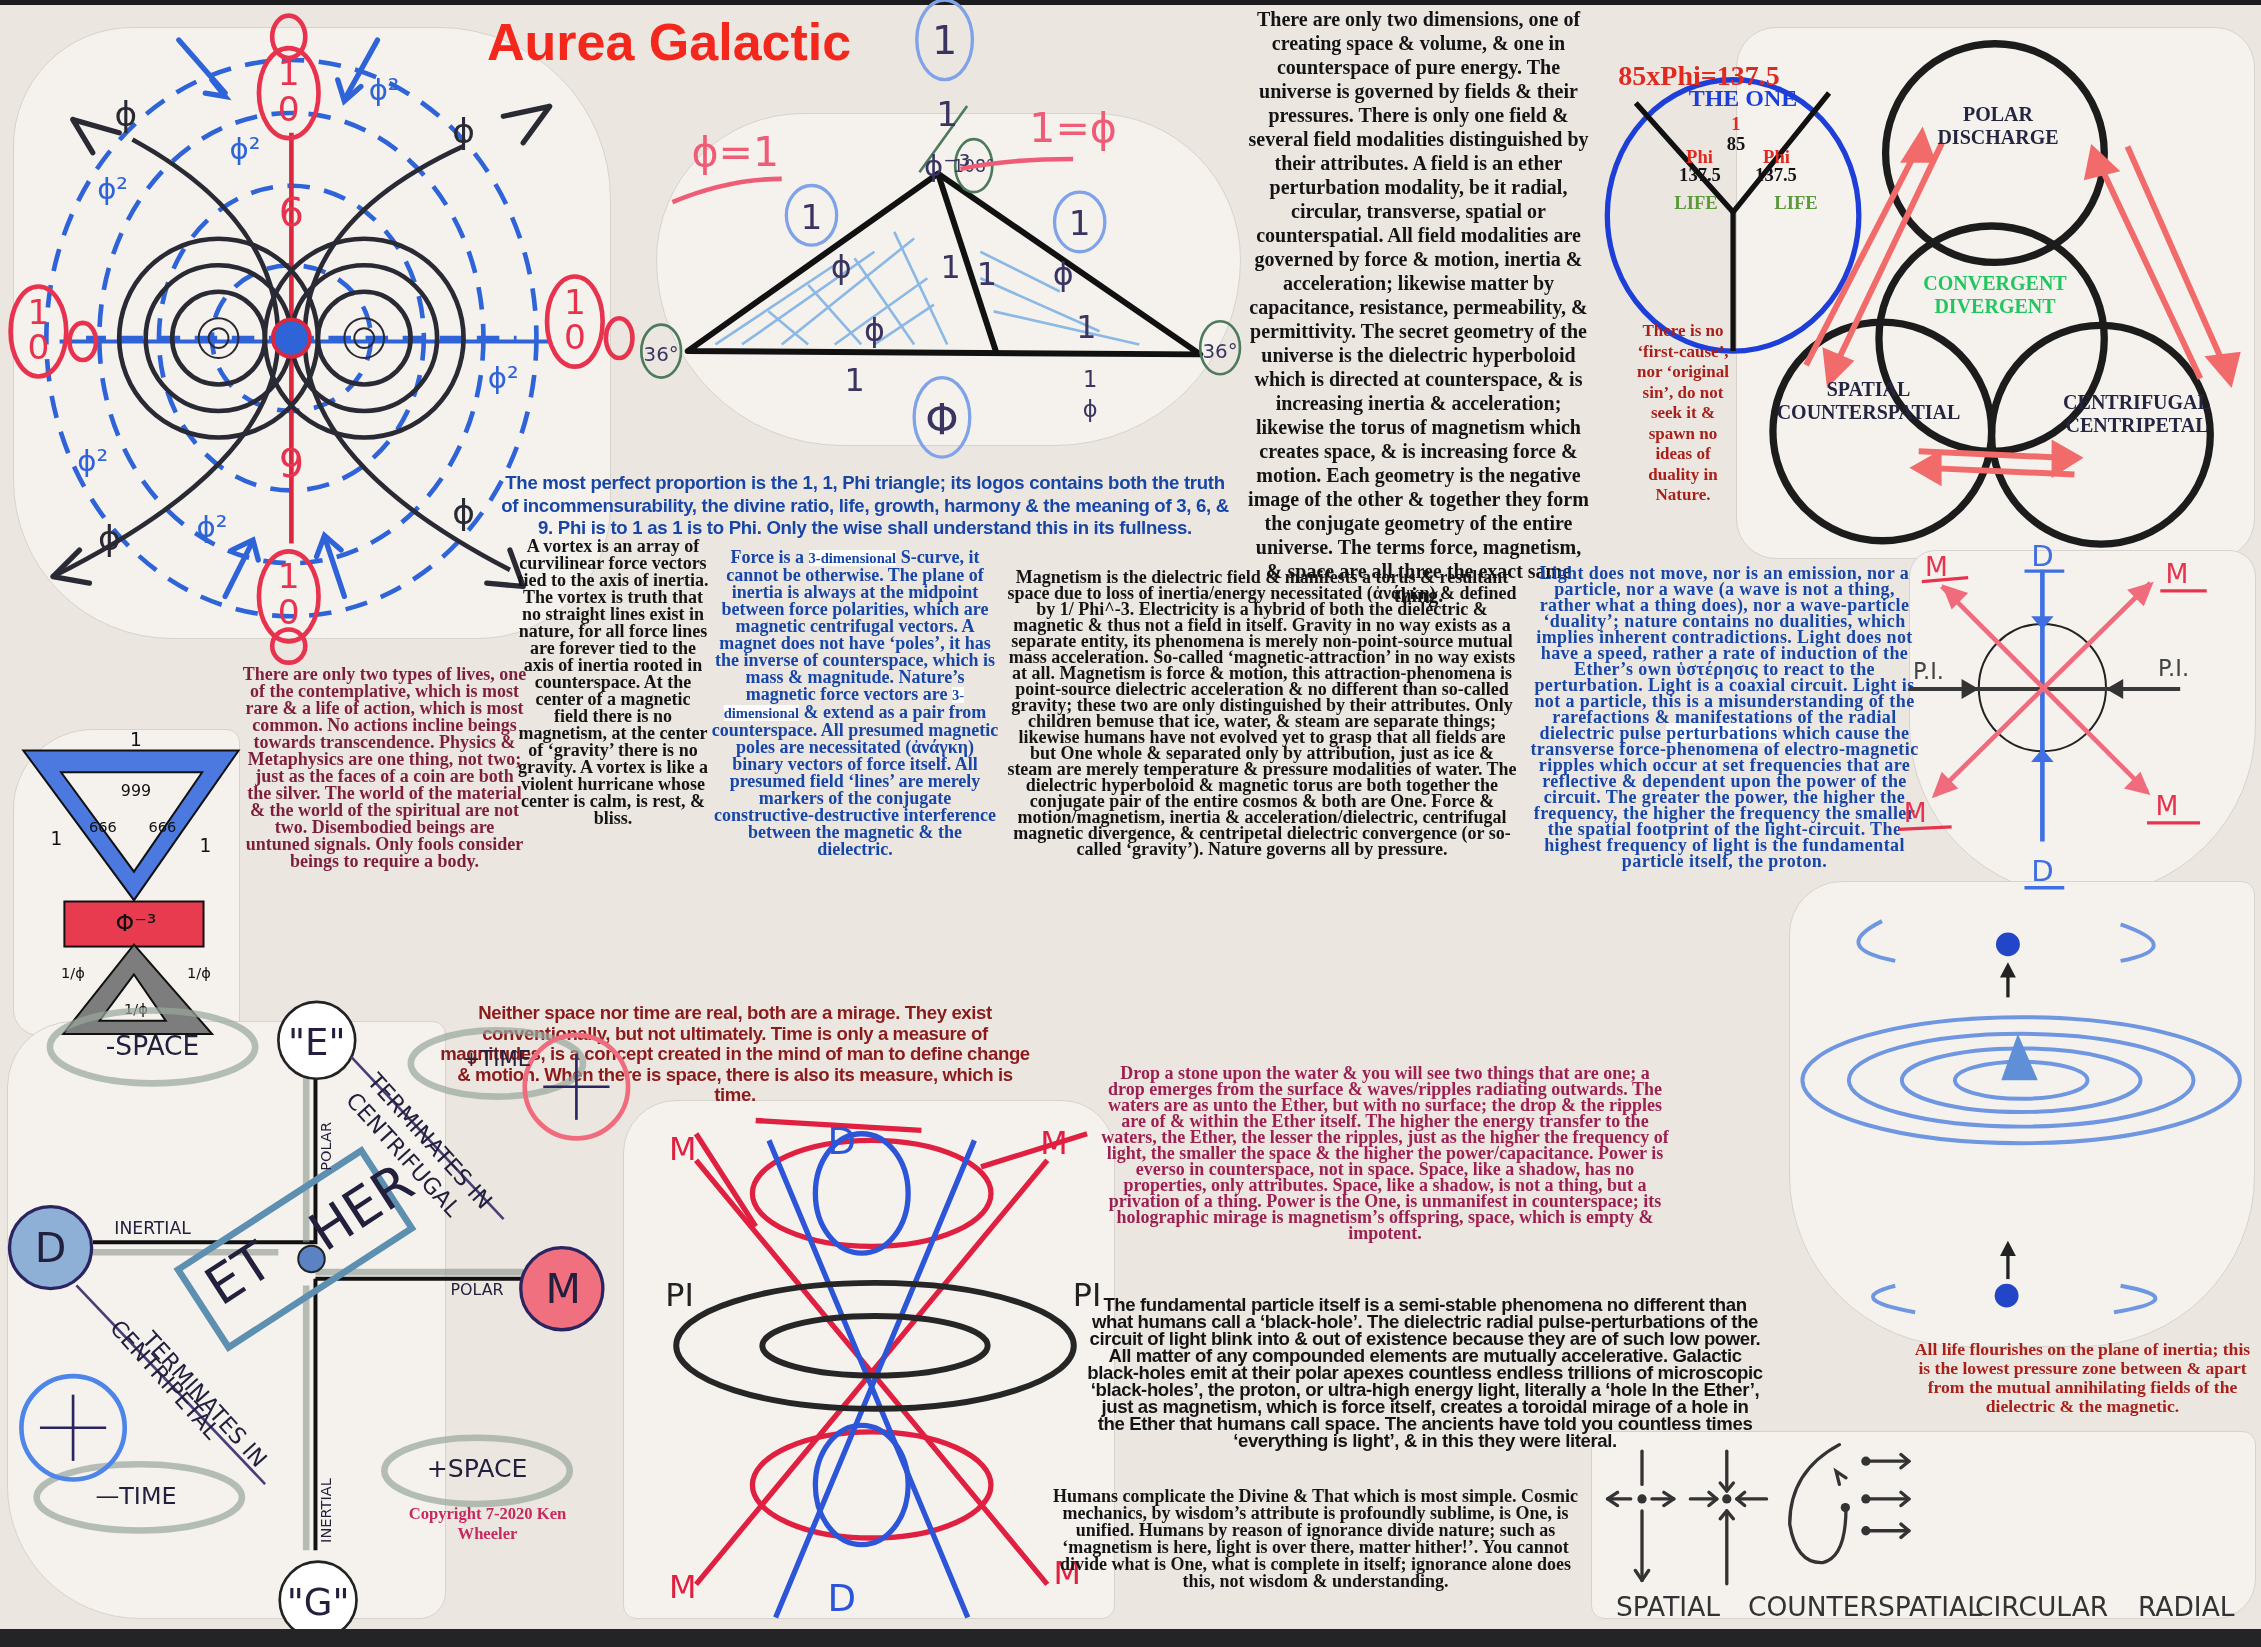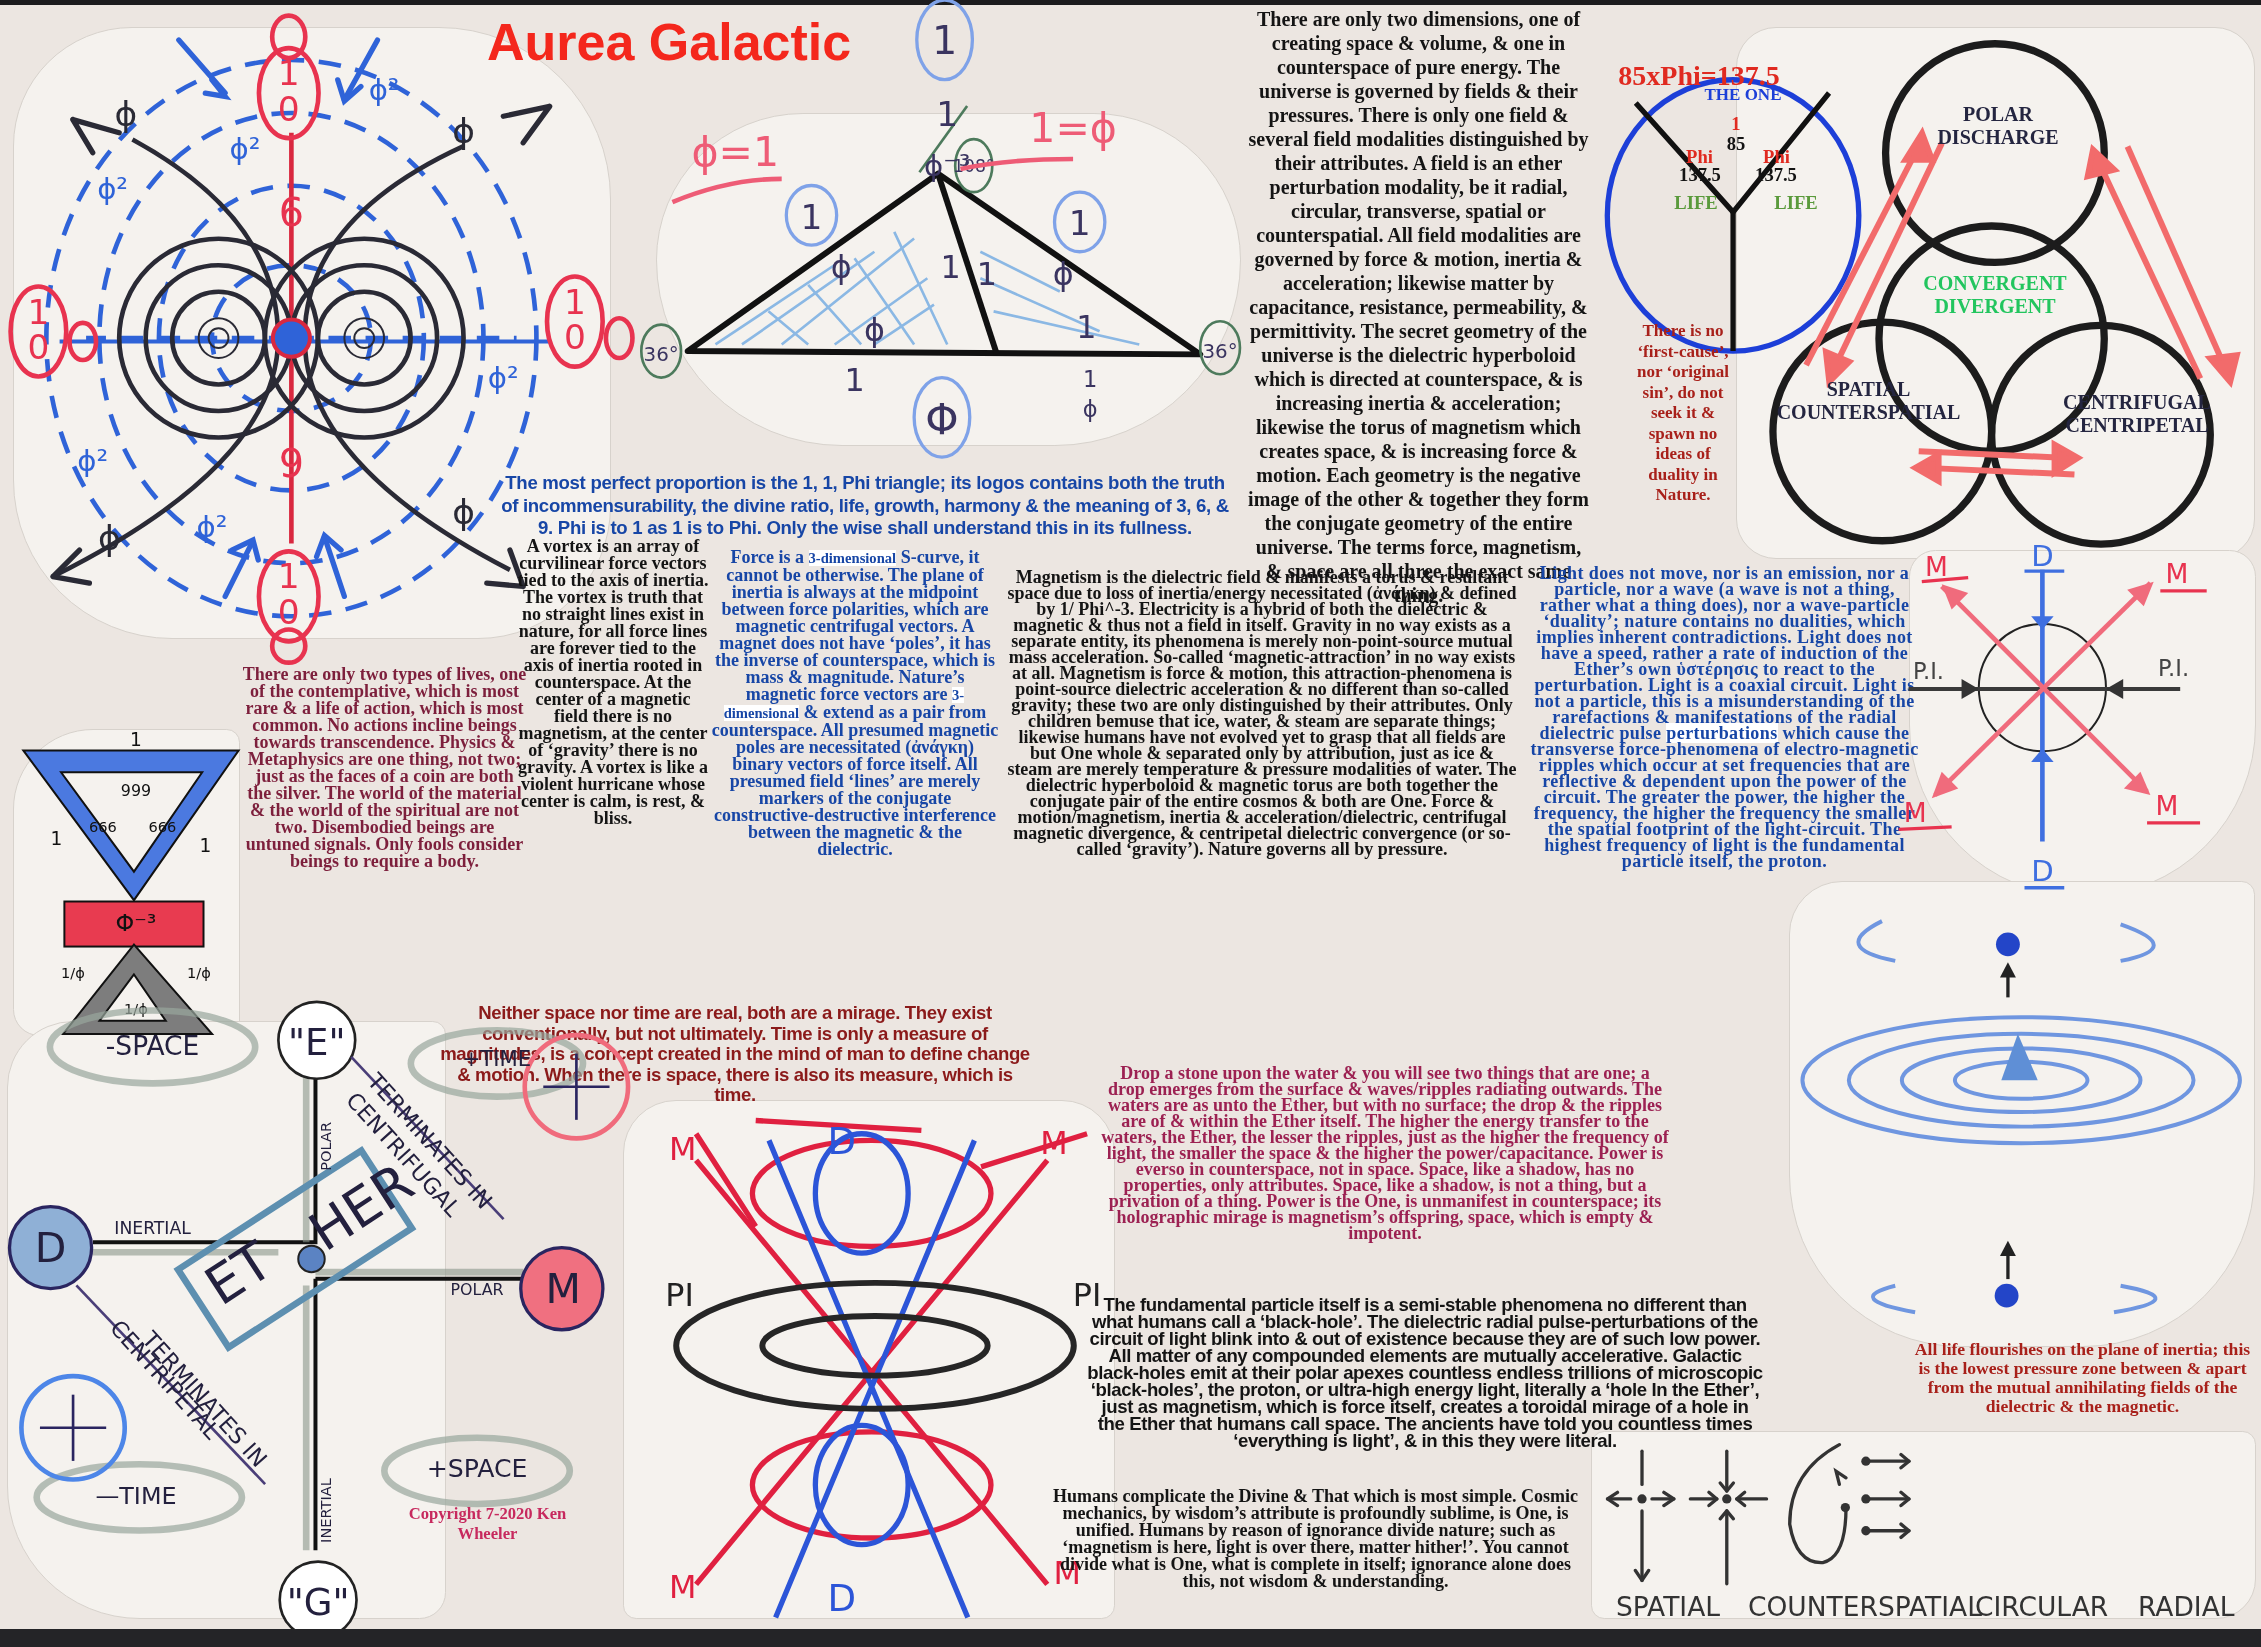--- a/index.html
+++ b/index.html
@@ -174,21 +174,21 @@
 <div class="txt dark" style="left:1246px;top:6.6px;width:345px;font-size:20px;line-height:24px;">There are only two dimensions, one of creating space &amp; volume, &amp; one in counterspace of pure energy. The universe is governed by fields &amp; their pressures. There is only one field &amp; several field modalities distinguished by their attributes. A field is an ether perturbation modality, be it radial, circular, transverse, spatial or counterspatial. All field modalities are governed by force &amp; motion, inertia &amp; acceleration; likewise matter by capacitance, resistance, permeability, &amp; permittivity. The secret geometry of the universe is the dielectric hyperboloid which is directed at counterspace, &amp; is increasing inertia &amp; acceleration; likewise the torus of magnetism which creates space, &amp; is increasing force &amp; motion. Each geometry is the negative image of the other &amp; together they form the conjugate geometry of the entire universe. The terms force, magnetism, &amp; space are all three the exact same thing.</div>
 
 <svg style="left:1604px;top:40px;" width="278" height="331" viewBox="0 0 420 500">
   <ellipse cx="195" cy="265" rx="190" ry="205" fill="none" stroke="#1d3fd8" stroke-width="8"></ellipse>
   <g stroke="#111" stroke-width="8" fill="none">
     <path d="M48 95 L195 260 L340 80"></path>
       <path d="M195 260 L195 470"></path>
   </g>
 </svg>
 <div class="txt" style="left:1613px;top:60px;width:172px;font-size:28px;color:#e02a20;">85xPhi=137.5</div>
-<div class="txt" style="left:1657px;top:85px;width:172px;font-size:17px;color:#1d3fd8;">THE ONE</div>
+<div class="txt" style="left:1657px;top:85px;width:172px;font-size:24px;color:#1d3fd8;">THE ONE</div>
 <div class="txt" style="left:1716px;top:113px;width:40px;font-size:18.6px;color:#e02a20;">1</div>
 <div class="txt dark" style="left:1716px;top:133px;width:40px;font-size:18.6px;">85</div>
 <div class="txt" style="left:1673px;top:146px;width:53px;font-size:18.6px;color:#e02a20;">Phi</div>
 <div class="txt dark" style="left:1667px;top:164px;width:66px;font-size:18.6px;">137.5</div>
 <div class="txt" style="left:1750px;top:146px;width:53px;font-size:18.6px;color:#e02a20;">Phi</div>
 <div class="txt dark" style="left:1743px;top:164px;width:66px;font-size:18.6px;">137.5</div>
 <div class="txt" style="left:1663px;top:192px;width:66px;font-size:18.6px;color:#5a9a3b;">LIFE</div>
 <div class="txt" style="left:1763px;top:192px;width:66px;font-size:18.6px;color:#5a9a3b;">LIFE</div>
 
 <div class="txt red" style="left:1630px;top:321px;width:106px;font-size:17px;line-height:20.5px;">There is no ‘first-cause’, nor ‘original sin’, do not seek it &amp; spawn no ideas of duality in Nature.</div>

